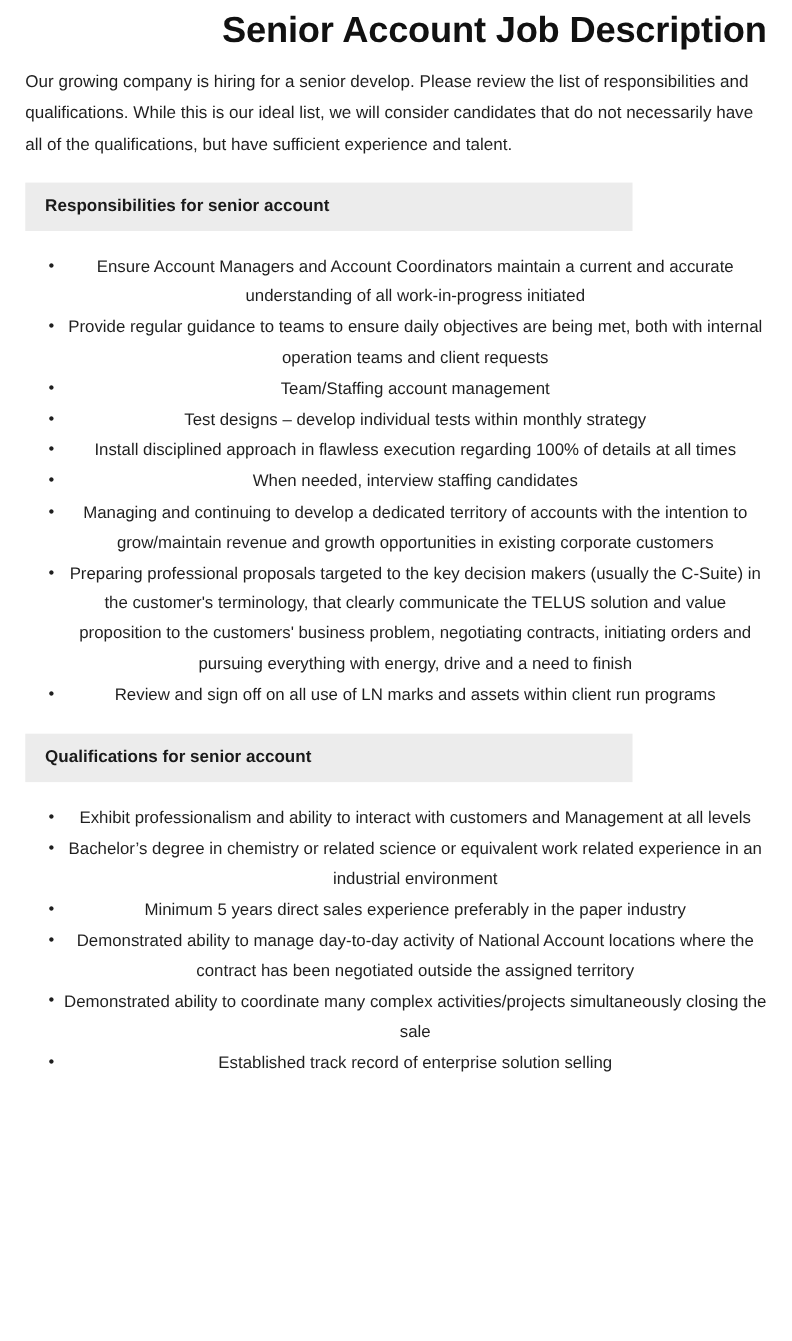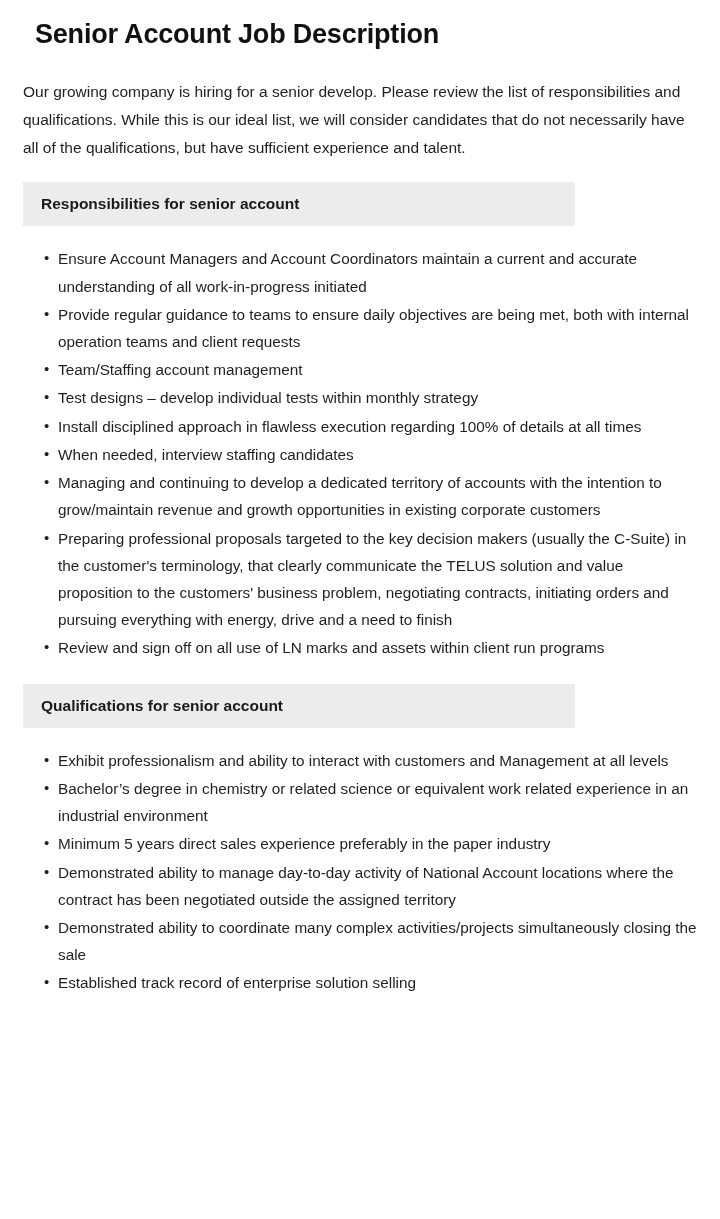--- a/index.html
+++ b/index.html
@@ -16,26 +16,26 @@
     color: #1a1a1a;
     -webkit-font-smoothing: antialiased;
   }
 
   .page {
     width: 720px;
     padding: 0 23px 24px 23px;
   }
 
   .doc-title {
-    font-size: 27px;
+    font-size: 33px;
     font-weight: bold;
-    text-align: left;
+    text-align: right;
     color: #111111;
     letter-spacing: -0.2px;
-    margin: 12px;
+    margin: 0;
     padding: 6px 0 14px 0;
     line-height: 1.25;
   }
 
   .intro {
     font-size: 15.5px;
     line-height: 1.82;
     color: #1f1f1f;
     margin: 0 0 20px 0;
     padding: 0 2px 0 0;
@@ -52,20 +52,21 @@
   }
 
   .section {
     margin-bottom: 18px;
   }
 
   ul.bullets {
     list-style: none;
     margin: 18px 0 0 0;
     padding: 0;
+    text-align: center;
   }
 
   ul.bullets li {
     position: relative;
     padding-left: 35px;
     margin-bottom: 1px;
     font-size: 15.3px;
     line-height: 1.78;
     color: #1f1f1f;
   }

